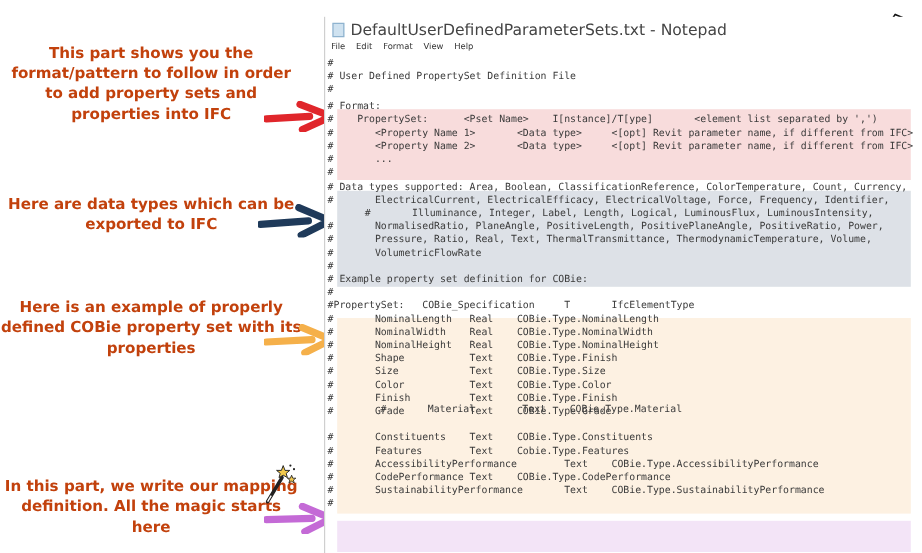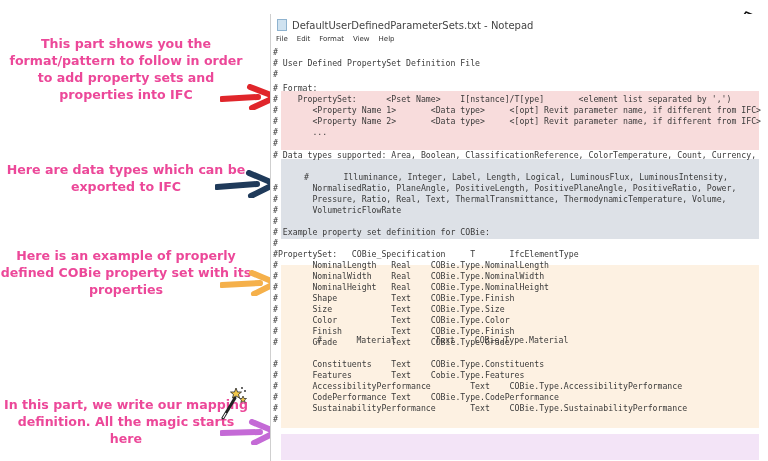--- a/index.html
+++ b/index.html
@@ -2,31 +2,31 @@
 <html><head>
 <meta charset="utf-8">
 <style>
   html, body { margin:0; padding:0; }
   body {
     width:768px; height:461px; overflow:hidden; background:#ffffff;
     position:relative; font-family:"DejaVu Sans", sans-serif;
   }
   .annot {
     position:absolute; left:0; width:252px; text-align:center;
-    color:#ec4899; font-family:"DejaVu Sans", sans-serif; font-weight:bold;
+    color:#c2410c; font-family:"DejaVu Sans", sans-serif; font-weight:bold;
     font-size:12.6px; line-height:17px;
   }
   .arrow { position:absolute; }
   .notepad {
     position:absolute; left:270px; top:14px; width:498px; height:447px;
     background:#fff; border-left:1px solid #cfcfcf;
   }
   .titlebar {
     position:absolute; left:6px; top:4px; height:14px; display:flex; align-items:center;
-    font-family:"DejaVu Sans", sans-serif; font-size:10px; color:#444;
+    font-family:"DejaVu Sans", sans-serif; font-size:13px; color:#444;
   }
   .titlebar .ficon {
     width:8px; height:10px; background:#cfe2f0; border:1px solid #8fb3cf; margin-right:5px;
   }
   .menubar {
     position:absolute; left:5px; top:21px; height:12px; display:flex; gap:9px;
     font-family:"DejaVu Sans", sans-serif; font-size:7px; color:#333;
   }
   .menubar span { cursor:default; }
   .editor {
@@ -121,20 +121,21 @@
     <div class="line" style="top:0px;">#</div>
     <div class="line" style="top:11px;"># User Defined PropertySet Definition File</div>
     <div class="line" style="top:22px;">#</div>
     <div class="line" style="top:36px;"># Format:</div>
     <div class="line" style="top:47px;text-align:center;">#    PropertySet:      &lt;Pset Name&gt;    I[nstance]/T[ype]       &lt;element list separated by ',')</div>
     <div class="line" style="top:58px;">#       &lt;Property Name 1&gt;       &lt;Data type&gt;     &lt;[opt] Revit parameter name, if different from IFC&gt;</div>
     <div class="line" style="top:69px;">#       &lt;Property Name 2&gt;       &lt;Data type&gt;     &lt;[opt] Revit parameter name, if different from IFC&gt;</div>
     <div class="line" style="top:80px;">#       ...</div>
     <div class="line" style="top:91px;">#</div>
     <div class="line" style="top:103px;"># Data types supported: Area, Boolean, ClassificationReference, ColorTemperature, Count, Currency,</div>
+    <div class="line" style="top:114px;">#       ElectricalCurrent, ElectricalEfficacy, ElectricalVoltage, Force, Frequency, Identifier,</div>
     <div class="line" style="top:125px;margin-left:31px;">#       Illuminance, Integer, Label, Length, Logical, LuminousFlux, LuminousIntensity,</div>
     <div class="line" style="top:136px;">#       NormalisedRatio, PlaneAngle, PositiveLength, PositivePlaneAngle, PositiveRatio, Power,</div>
     <div class="line" style="top:147px;text-align:center;">#       Pressure, Ratio, Real, Text, ThermalTransmittance, ThermodynamicTemperature, Volume,</div>
     <div class="line" style="top:158px;">#       VolumetricFlowRate</div>
     <div class="line" style="top:169px;">#</div>
     <div class="line" style="top:180px;"># Example property set definition for COBie:</div>
     <div class="line" style="top:191px;">#</div>
     <div class="line" style="top:202px;">#PropertySet:   COBie_Specification     T       IfcElementType</div>
     <div class="line" style="top:213px;">#       NominalLength   Real    COBie.Type.NominalLength</div>
     <div class="line" style="top:224px;">#       NominalWidth    Real    COBie.Type.NominalWidth</div>

